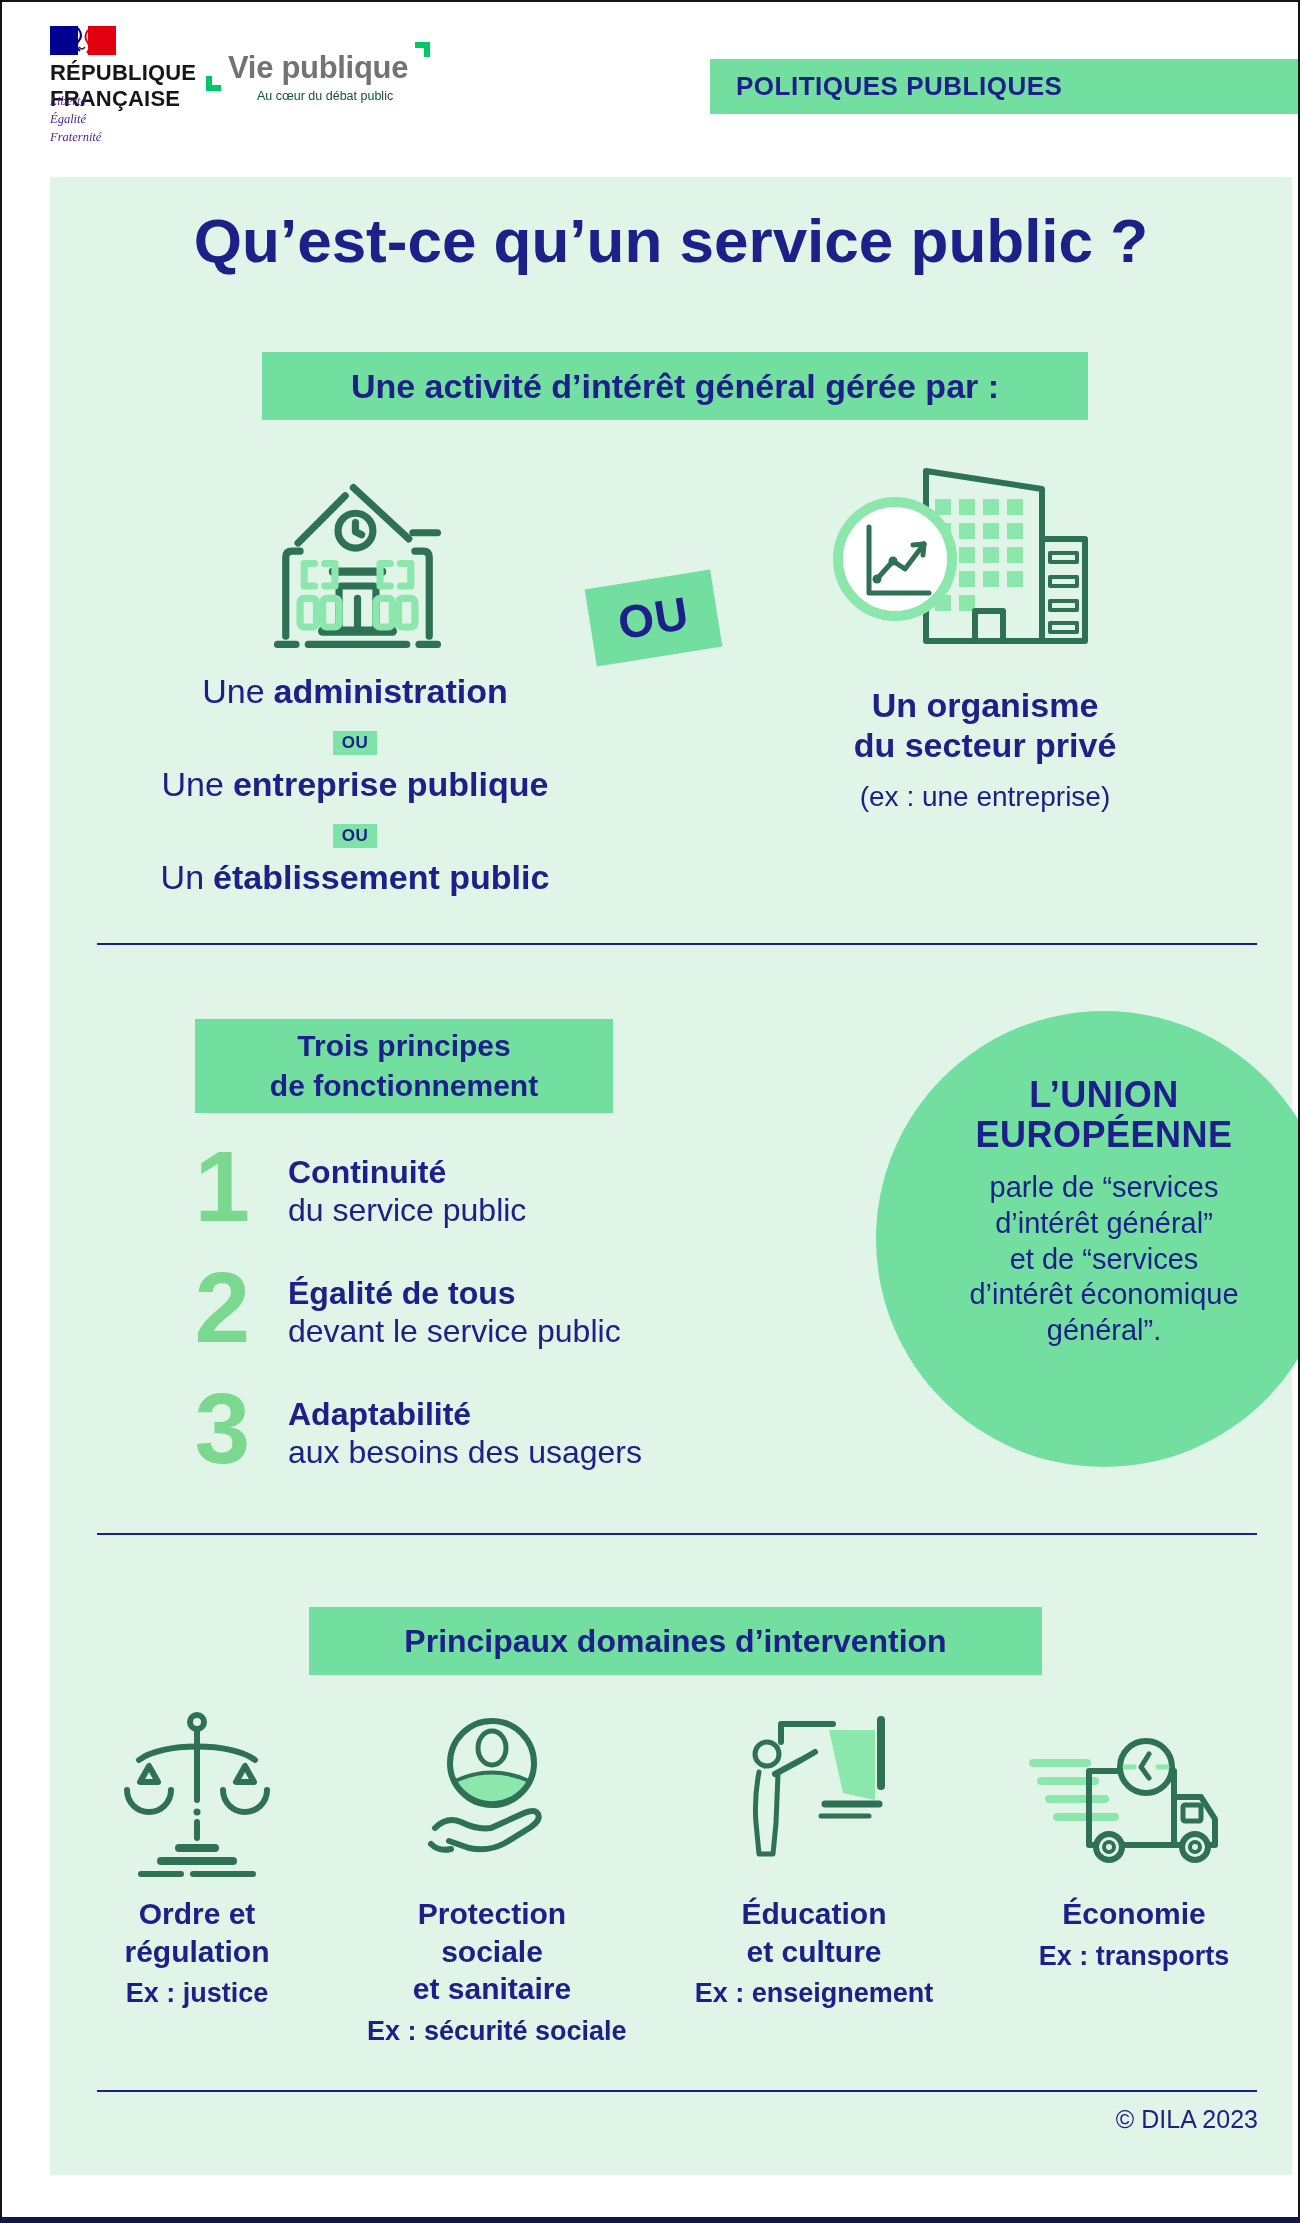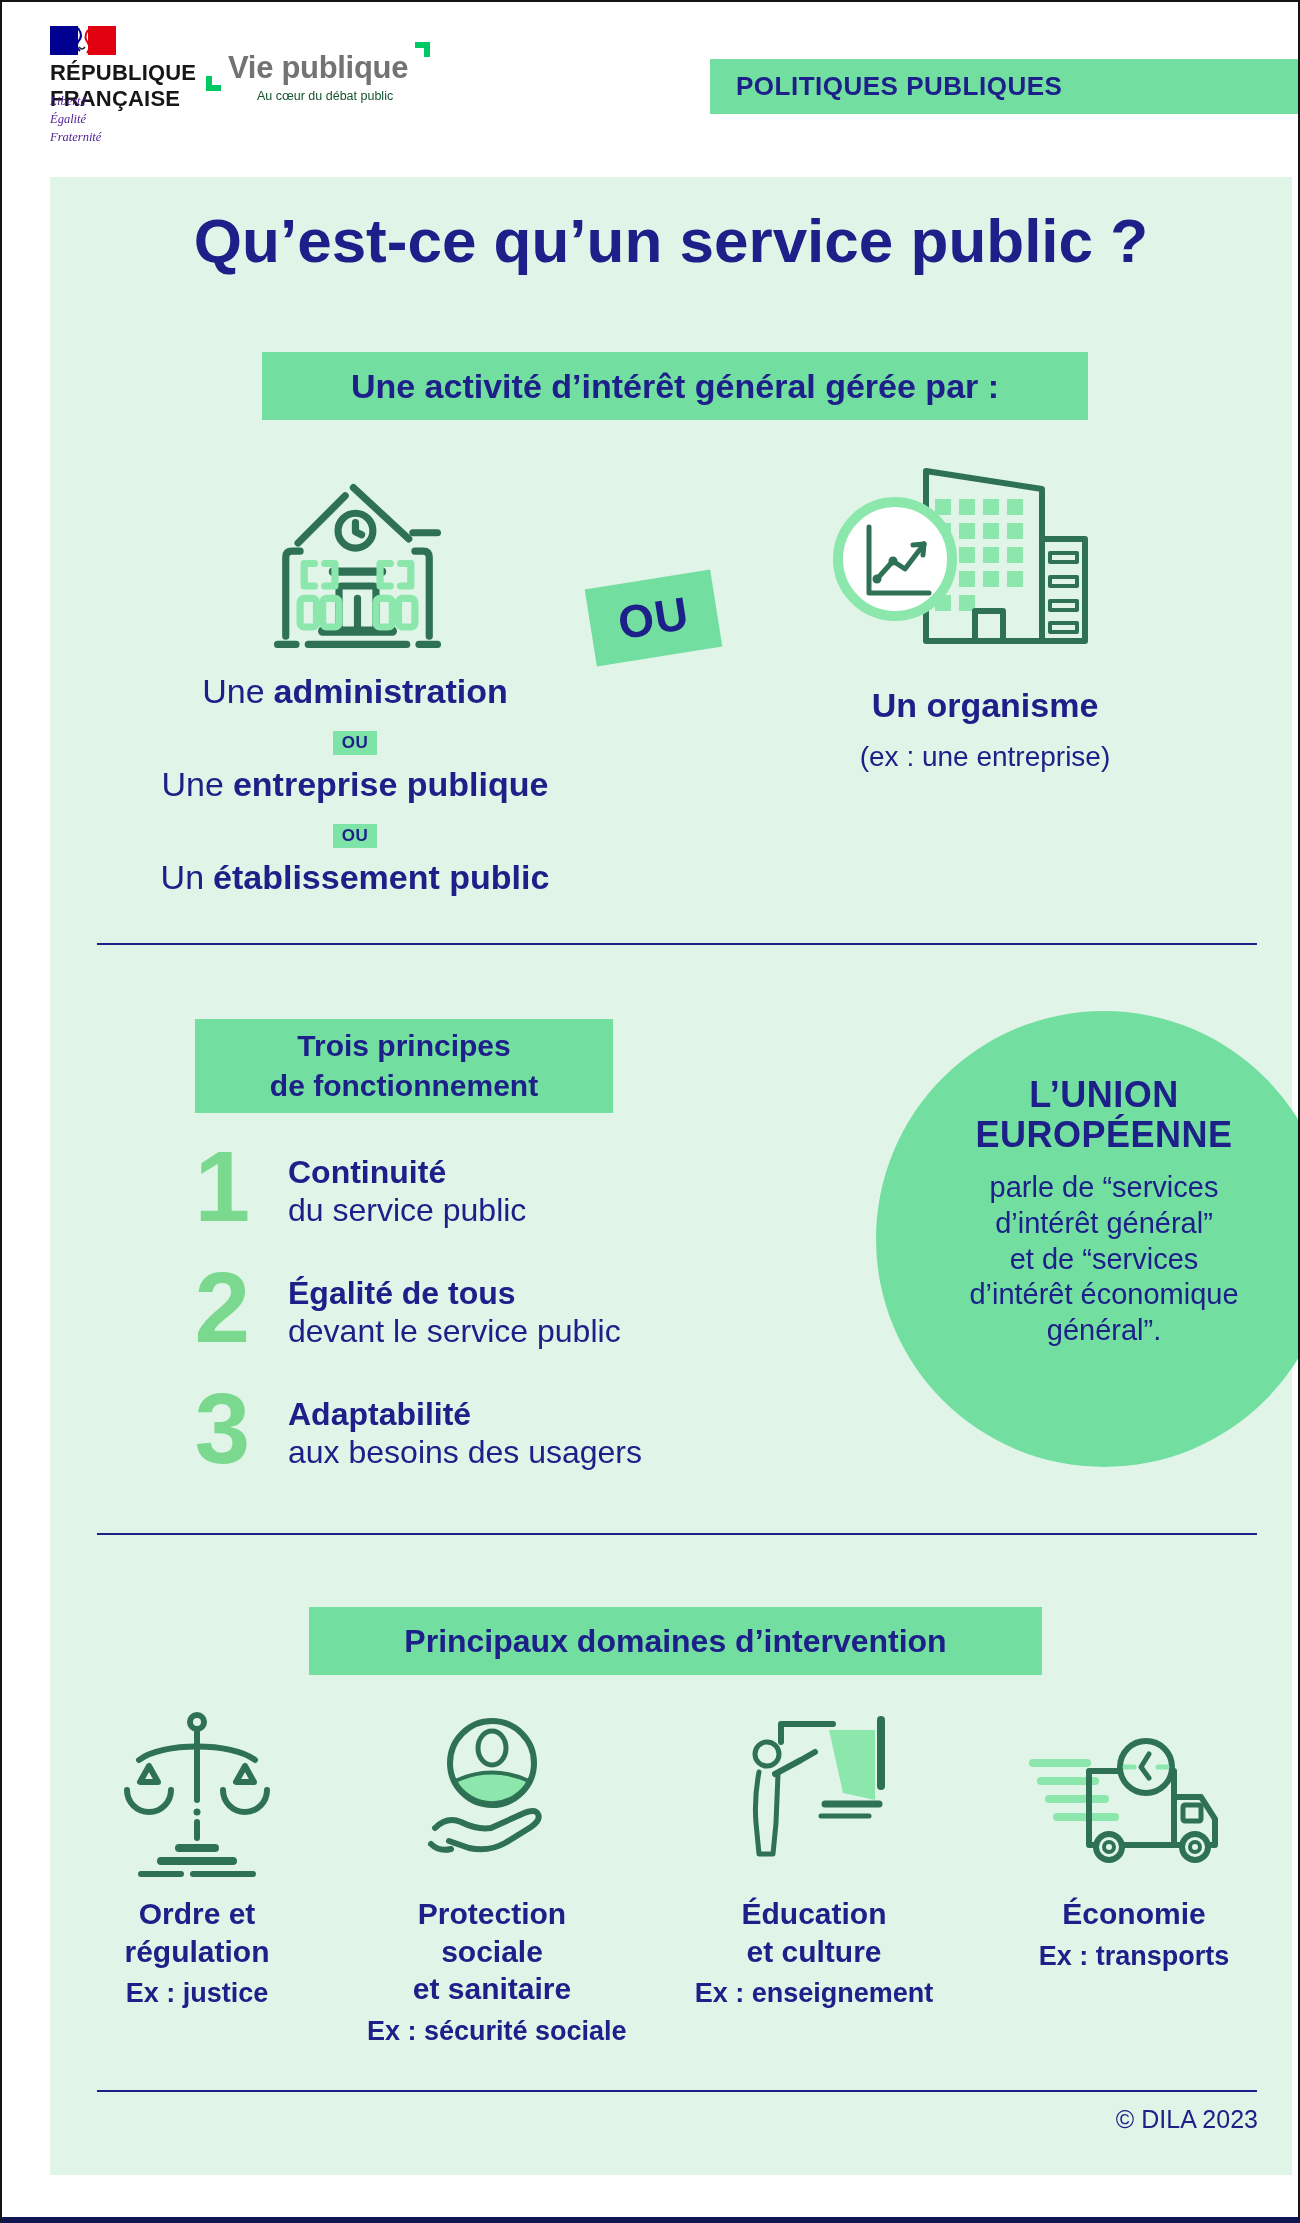--- a/index.html
+++ b/index.html
@@ -215,20 +215,21 @@
         <span class="pfx">Une</span><span class="bld">entreprise publique</span>
       </div>
       <div class="row"><span class="ou-chip">OU</span></div>
       <div class="row">
         <span class="pfx">Un</span><span class="bld">établissement public</span>
       </div>
     </div>
 
     <div class="private-col">
       <div class="bold-line">Un organisme</div>
+      <div class="bold-line">du secteur privé</div>
       <div class="example">(ex : une entreprise)</div>
     </div>
 
     <div class="divider divider1"></div>
 
     <div class="green-banner banner2">
       <span>Trois principes</span>
       <span>de fonctionnement</span>
     </div>
 

